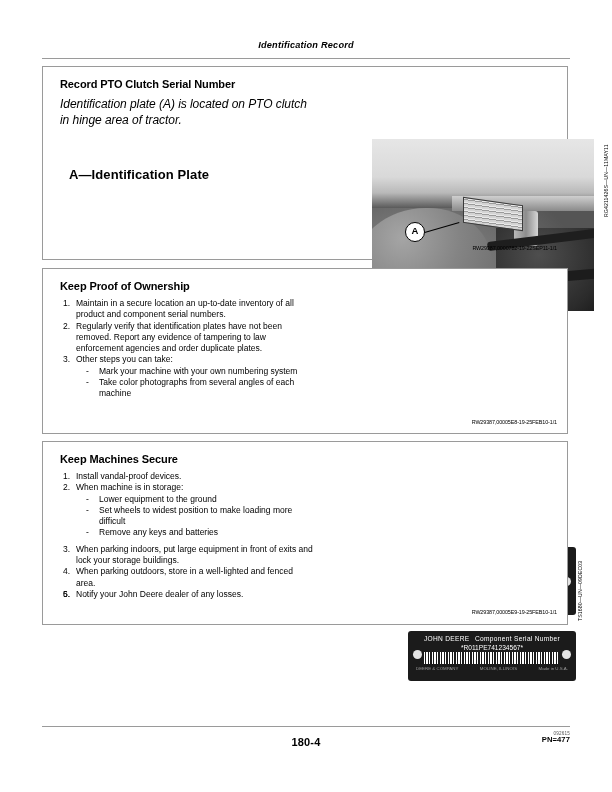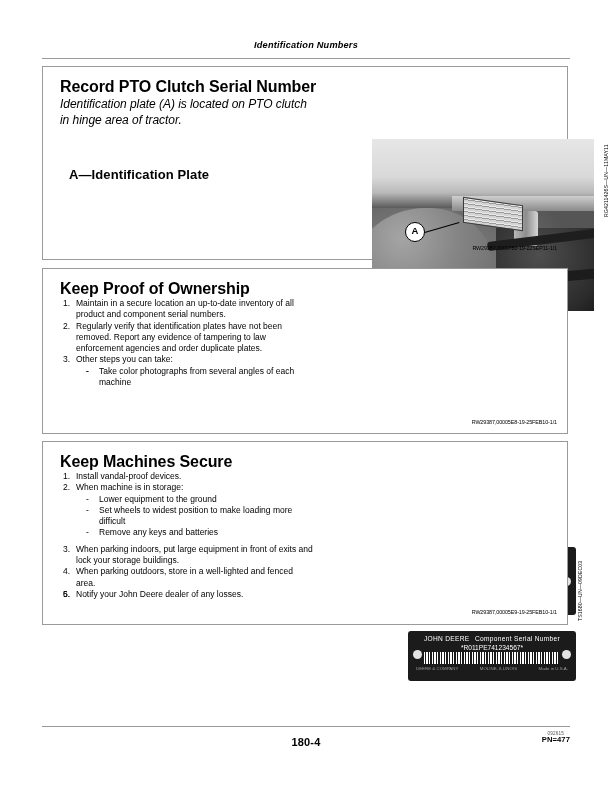--- a/index.html
+++ b/index.html
@@ -49,21 +49,21 @@
     background: #fff;
   }
   #sec-1 { top: 66px;  height: 194px; }
   #sec-2 { top: 268px; height: 166px; padding-left: 16px; }
   #sec-3 { top: 441px; height: 184px; }
 
   .sec-title {
     position: absolute;
     left: 17px;
     top: 11px;
-    font-size: 16px;
+    font-size: 11px;
     font-weight: bold;
     letter-spacing: -.1px;
   }
 
   .body-text {
     position: absolute;
     font-size: 12px;
     line-height: 16px;
     letter-spacing: -.05px;
     font-style: italic;
@@ -341,39 +341,39 @@
     top: 736px;
     text-align: center;
     font-size: 11px;
     font-weight: bold;
     letter-spacing: .2px;
   }
   .pn-block {
     position: absolute;
     right: 42px;
     top: 731px;
-    text-align: center;
+    text-align: right;
     line-height: 1.15;
   }
   .pn-block .datecode {
     font-size: 4.6px;
     letter-spacing: .2px;
     color: #555;
   }
   .pn-block .pn {
     font-size: 7.6px;
     font-weight: bold;
     letter-spacing: .1px;
   }
 </style>
 </head>
 <body>
 
 <div class="page-header">
-  <span class="hdr-text">Identification Numbers</span>
+  <span class="hdr-text">Identification Record</span>
 </div>
 <div class="rule top"></div>
 
 <div class="section" id="sec-1">
 
   <div class="sec-title">Record PTO Clutch Serial Number</div>
 
   <div class="body-text" style="left:17px; top:29px; width:252px;">Identification plate (A) is located on PTO clutch in hinge area of tractor.</div>
 
 
@@ -409,20 +409,21 @@
     <li>
       <span class="n">2.</span>
       <span>Regularly verify that identification plates have not been removed. Report any evidence of tampering to law enforcement agencies and order duplicate plates.</span>
     </li>
     <li>
       <span class="n">3.</span>
       <span>Other steps you can take:</span>
       <ul class="dash-list">
         <li>
           <span class="d">-</span>
+          <span>Mark your machine with your own numbering system</span>
         </li>
         <li>
           <span class="d">-</span>
           <span>Take color photographs from several angles of each machine</span>
         </li>
       </ul>
     </li>
   </ol>
 
   <div class="figure" id="fig2">

